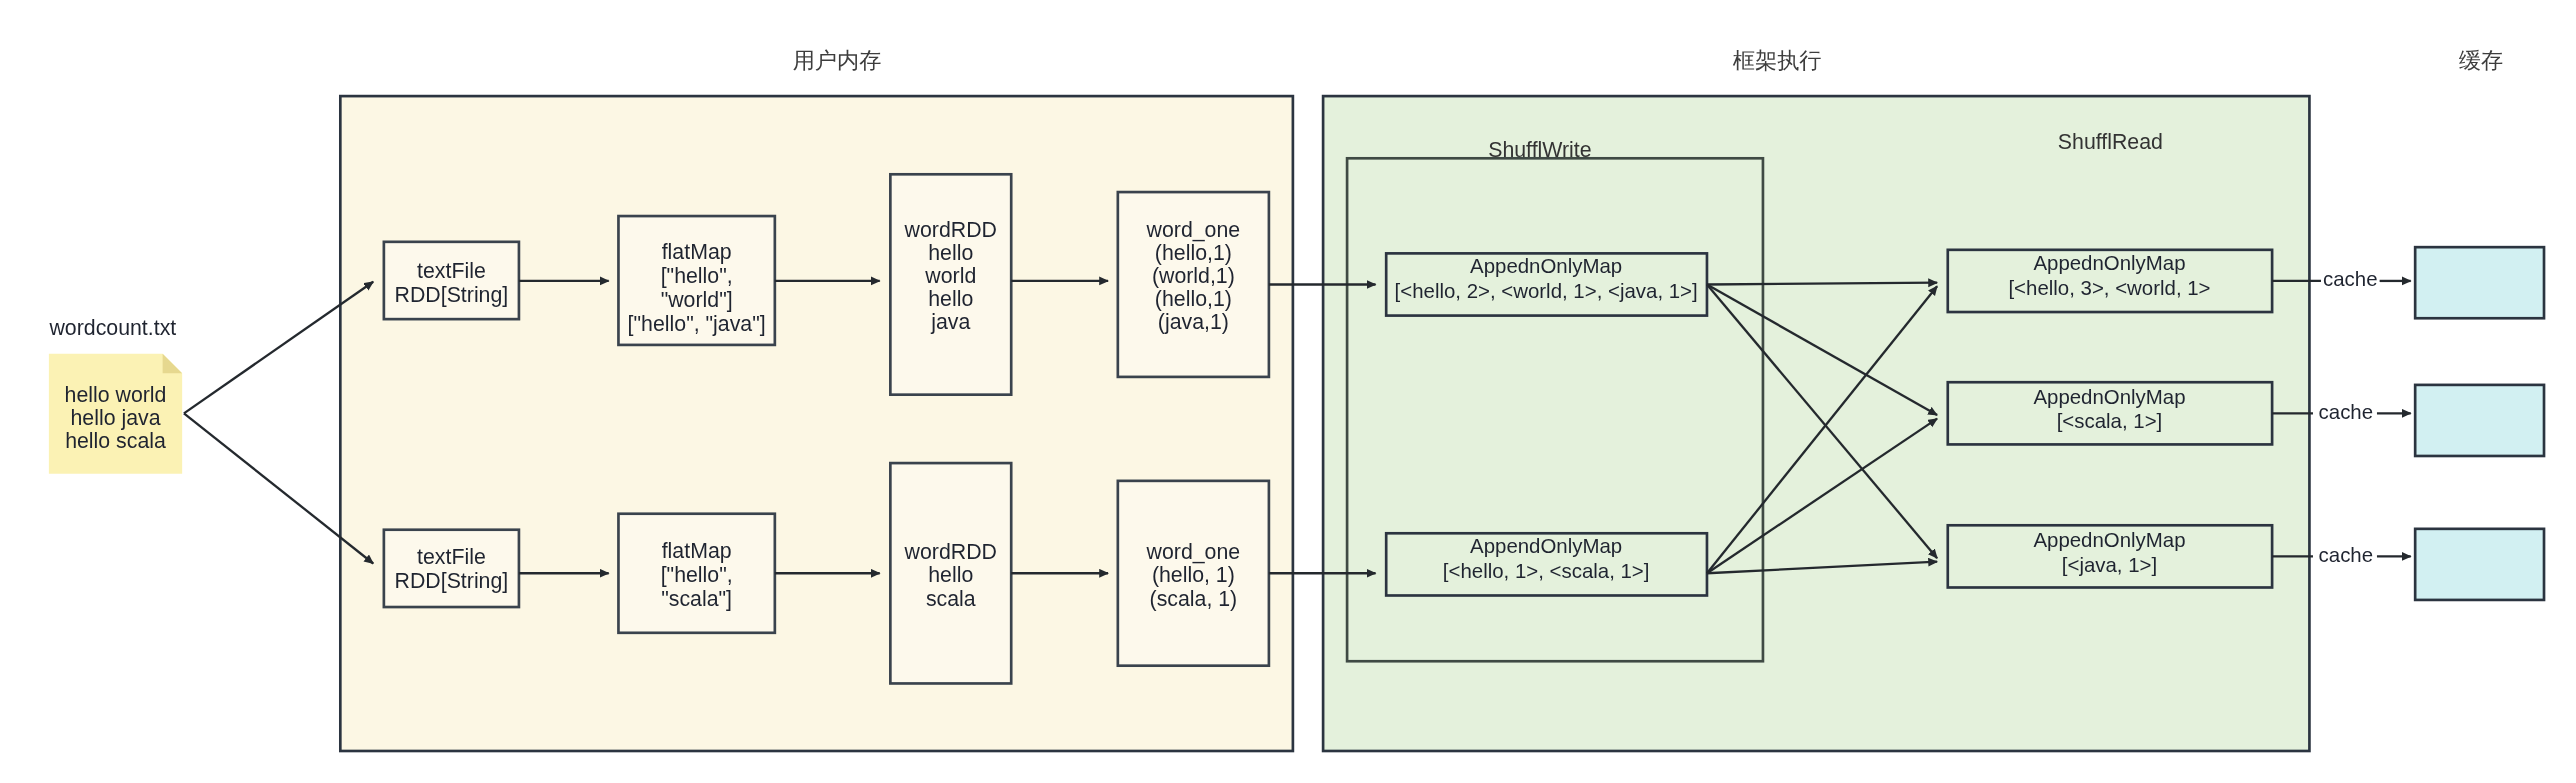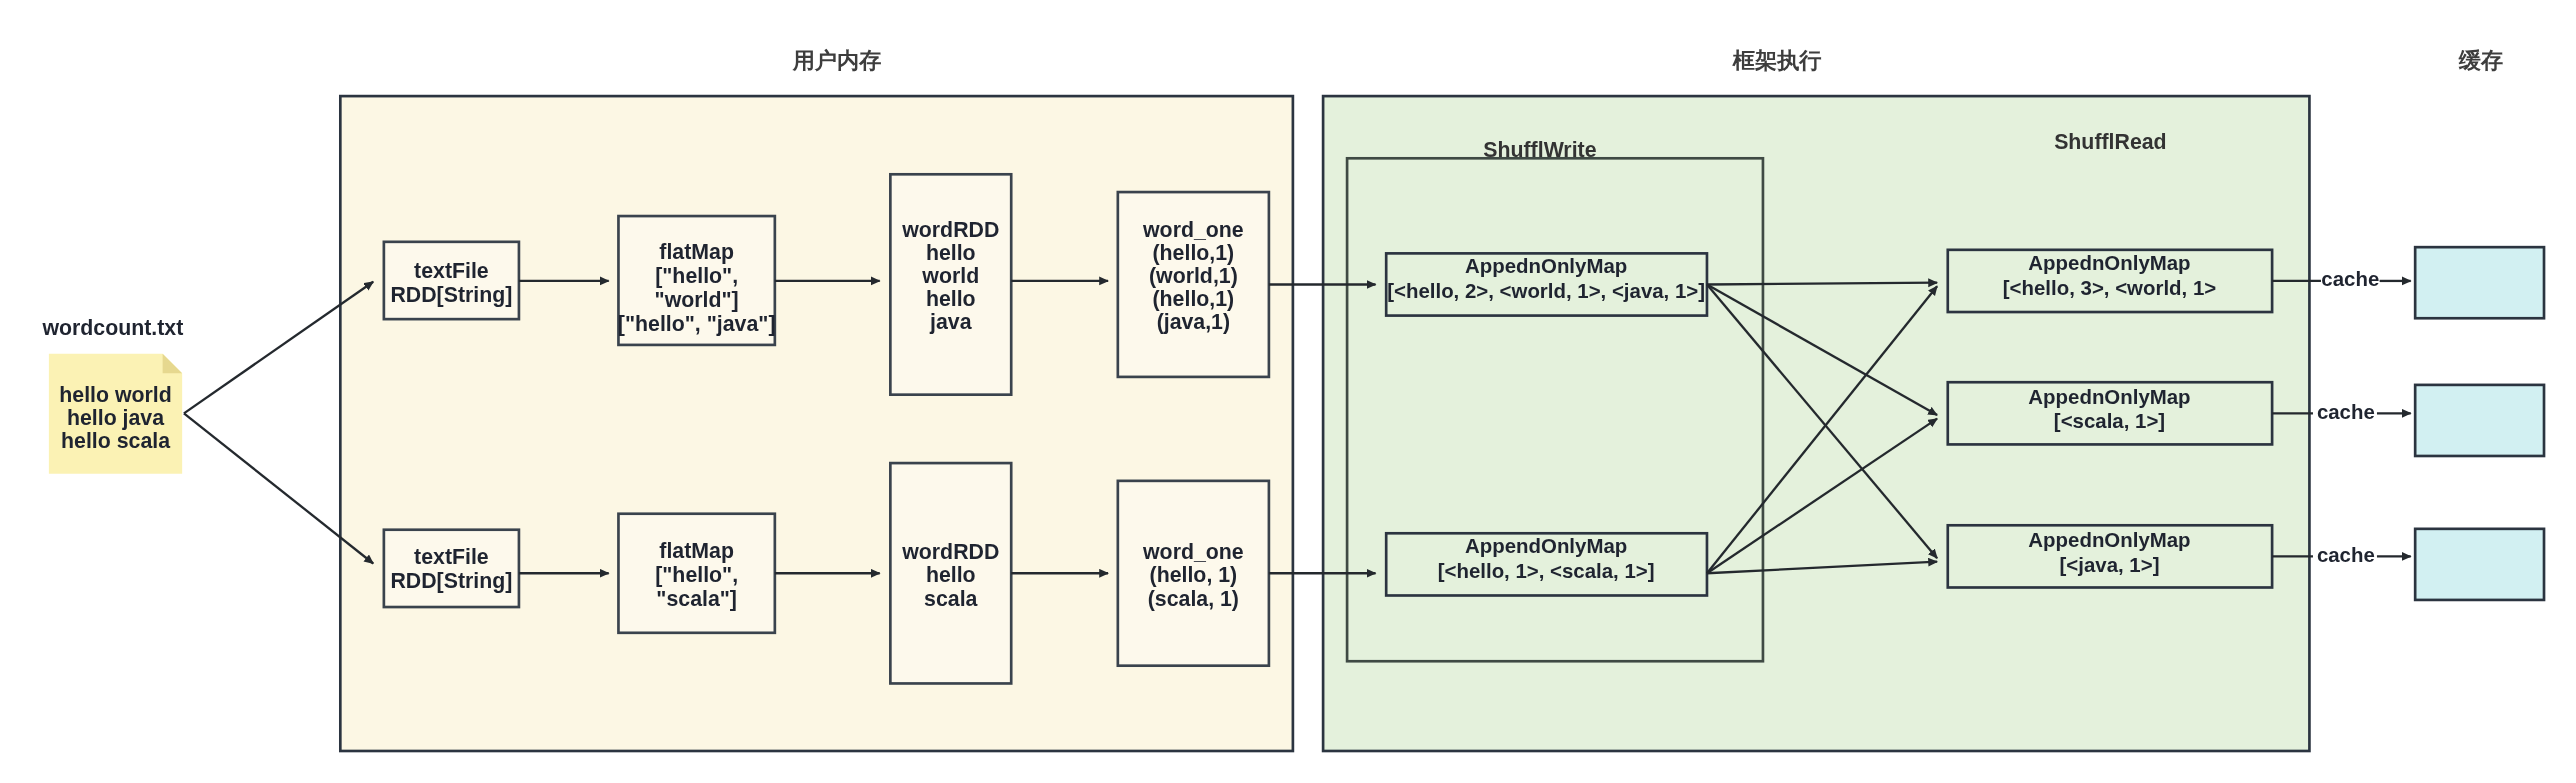--- a/index.html
+++ b/index.html
@@ -10,21 +10,20 @@
   body {
     width: 2576px;
     height: 784px;
     font-family: "Liberation Sans", sans-serif;
     overflow: hidden;
   }
   #diagram-root {
     position: relative;
     width: 2576px;
     height: 732px;
-    font-weight: bold;
   }
   svg.diagram {
     display: block;
     width: 2576px;
     height: 784px;
   }
   .panel-title {
     font-size: 25px;
     fill: #3d3d3d;
     text-anchor: middle;

